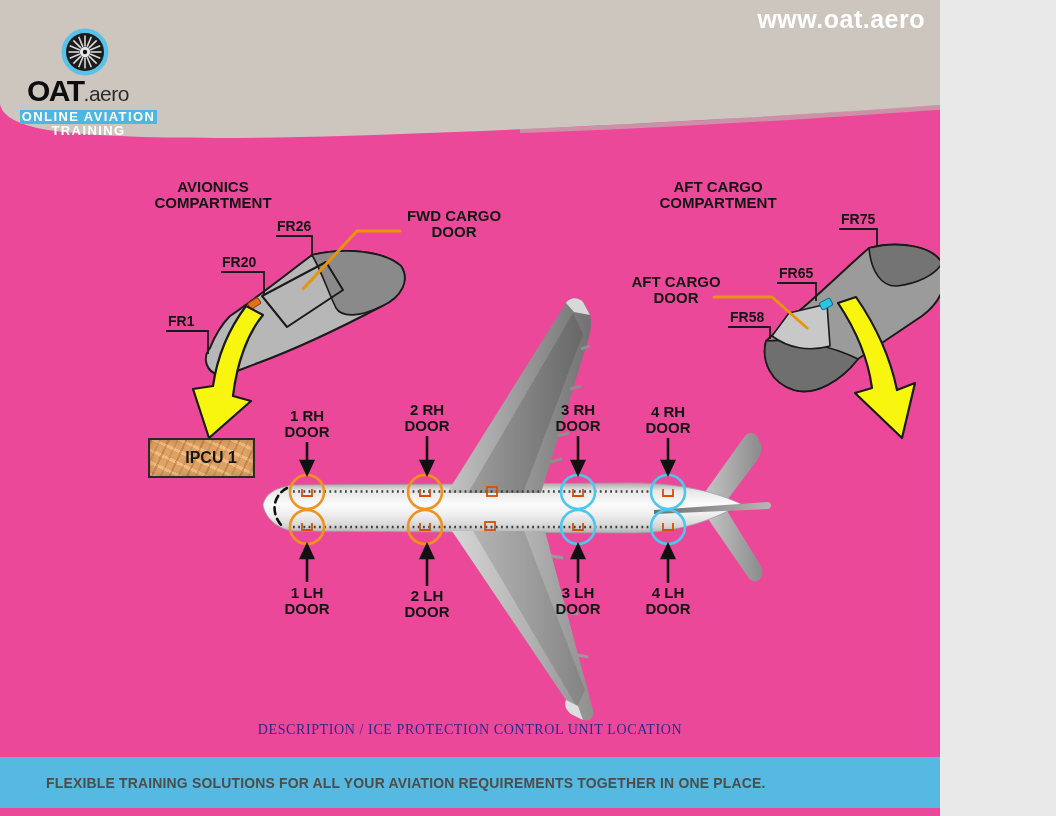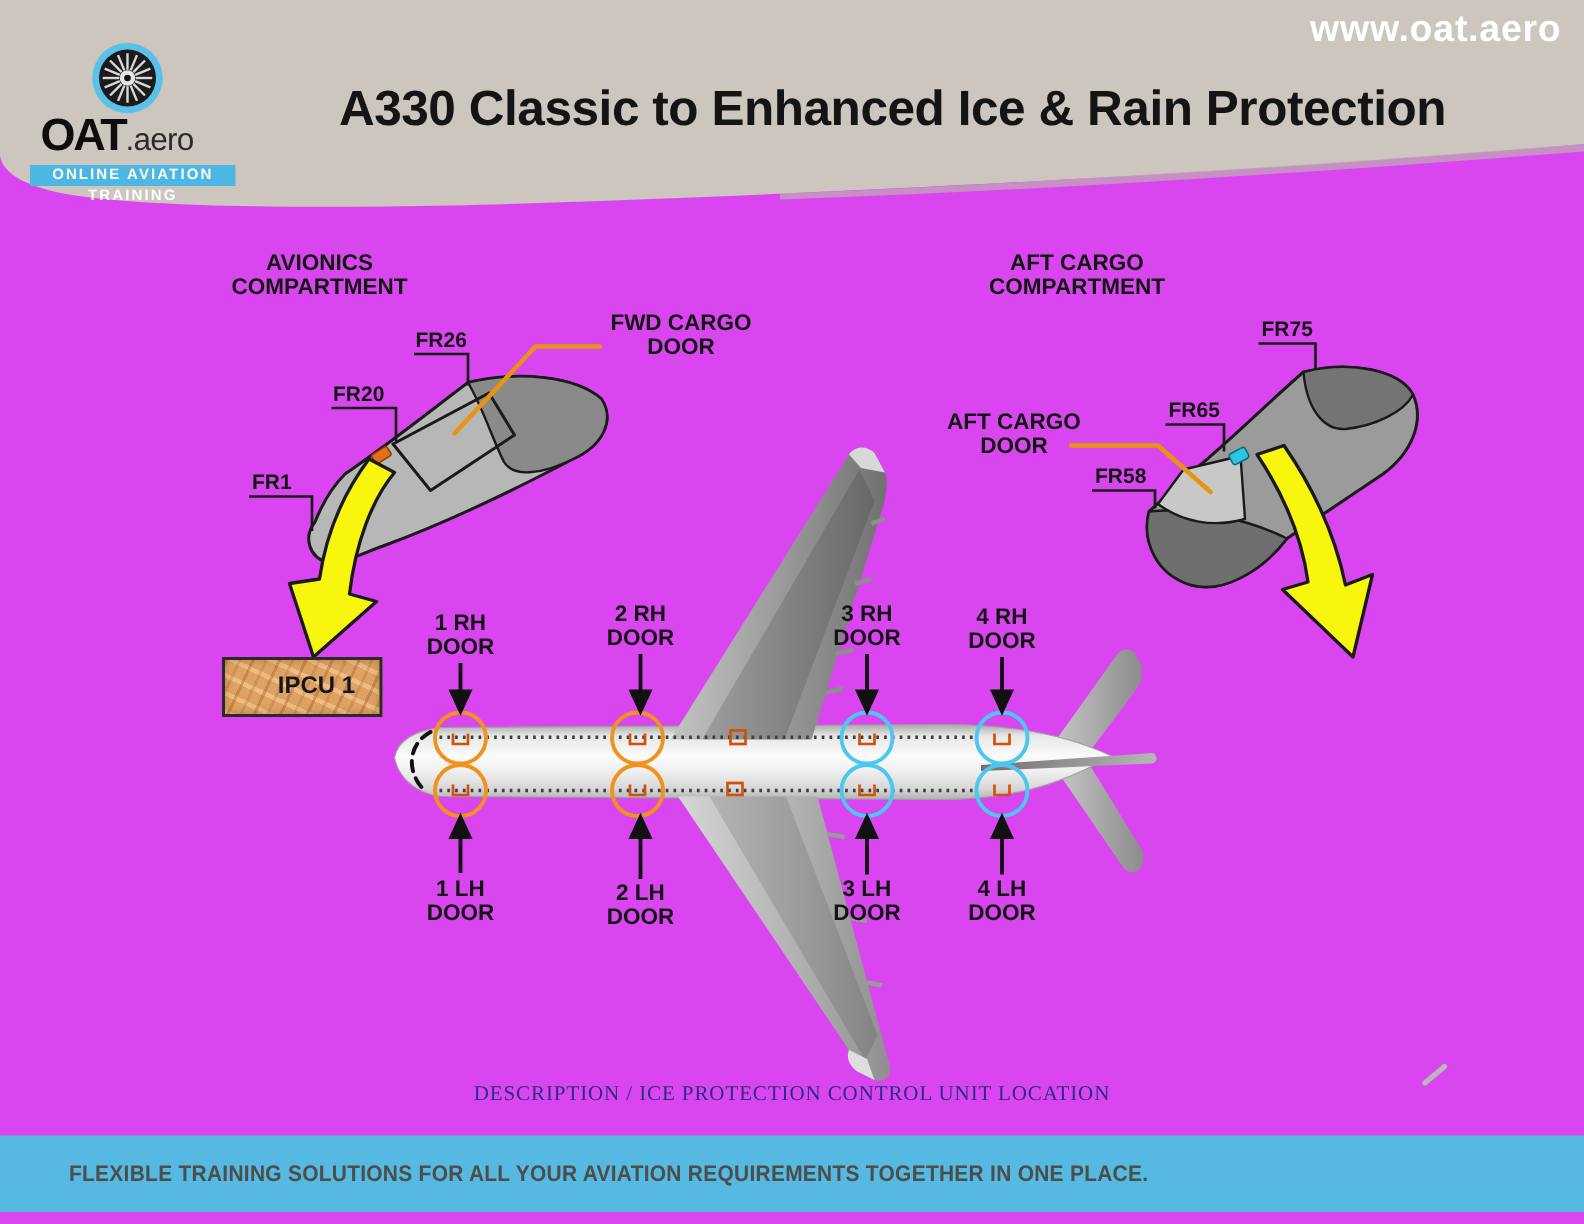--- a/index.html
+++ b/index.html
@@ -1,29 +1,29 @@
 <!DOCTYPE html>
 <html><head>
 <meta charset="utf-8">
 <style>
   html,body{margin:0;padding:0;background:#e9e9e9;}
-  .slide{position:relative;width:1056px;height:816px;background:#d946ef;overflow:hidden;
+  .slide{position:relative;width:940px;height:816px;background:#ec4899;overflow:hidden;
          font-family:"Liberation Sans", sans-serif;}
   svg.art{position:absolute;left:0;top:0;width:1056px;height:816px;}
   .abs{position:absolute;}
   .pre{white-space:pre-line;}
   .page-title{left:150px;right:16px;top:53px;text-align:center;font-size:33px;font-weight:700;
               color:#141414;letter-spacing:-0.3px;}
   .website{top:5px;right:15px;font-size:25px;font-weight:700;color:#ffffff;letter-spacing:.5px;}
   .logo-text{left:27px;top:76px;line-height:30px;}
   .logo-text .brand{font-size:30px;font-weight:800;color:#0d0d0d;letter-spacing:-1.5px;}
   .logo-text .suffix{font-size:21px;font-weight:400;color:#2b2b2b;letter-spacing:-0.5px;}
   .logo-banner{left:20px;top:110px;width:137px;height:14px;background:#4cb7e2;color:#fff;
-               font-size:10px;font-weight:700;letter-spacing:1.4px;text-align:center;line-height:14px;}
-  .comp-label{width:150px;text-align:center;font-size:15px;font-weight:700;color:#141414;line-height:16px;}
+               font-size:13px;font-weight:700;letter-spacing:1.4px;text-align:center;line-height:14px;}
+  .comp-label{width:150px;text-align:center;font-size:15px;font-weight:700;color:#141414;line-height:16px;margin-top:11px;}
   .fr-label{font-size:14px;font-weight:700;color:#141414;white-space:nowrap;}
   .part-label{text-align:center;font-size:15px;font-weight:700;color:#141414;line-height:16px;}
   .doorlabel{width:64px;text-align:center;font-size:15px;font-weight:700;color:#141414;line-height:16px;}
   .ipcu{border:2px solid #2a2a2a;display:flex;align-items:center;justify-content:center;
         font-weight:700;font-size:16px;color:#161616;
         background-color:#dfa265;
         background-image:
           repeating-linear-gradient(115deg, rgba(140,70,20,.30) 0 2px, transparent 2px 8px, rgba(140,70,20,.18) 8px 10px, transparent 10px 16px),
           repeating-linear-gradient(25deg, rgba(255,214,160,.5) 0 3px, transparent 3px 11px);
         box-shadow:inset 0 0 6px rgba(120,60,10,.35);padding-left:19px;}
@@ -214,21 +214,20 @@
       <path d="M246,306 C228,330 217,358 213,386 L193,389 L209,438 L251,401 L233,396
                C237,362 248,333 263,315 Z"></path>
       <path d="M838,303 C856,330 868,358 872,388 L855,393 L902,438 L915,383 L897,390
                C890,356 876,326 856,297 Z"></path>
     </g>
 
     <line x1="950" y1="722" x2="963" y2="711" stroke="#b8b8b8" stroke-width="3.5" stroke-linecap="round"></line>
   </svg>
 
   <div class="abs website">www.oat.aero</div>
-  <div class="abs page-title">A330 Classic to Enhanced Ice &amp; Rain Protection</div>
   <div class="abs logo-text">
     <span class="brand">OAT</span><span class="suffix">.aero</span>
   </div>
   <div class="abs logo-banner">ONLINE AVIATION TRAINING</div>
 
   <div class="abs comp-label pre" style="left:138px;top:168px">AVIONICS
 COMPARTMENT</div>
   <div class="abs fr-label" style="left:277px;top:218px">FR26</div>
   <div class="abs fr-label" style="left:222px;top:254px">FR20</div>
   <div class="abs fr-label" style="left:168px;top:313px">FR1</div>

